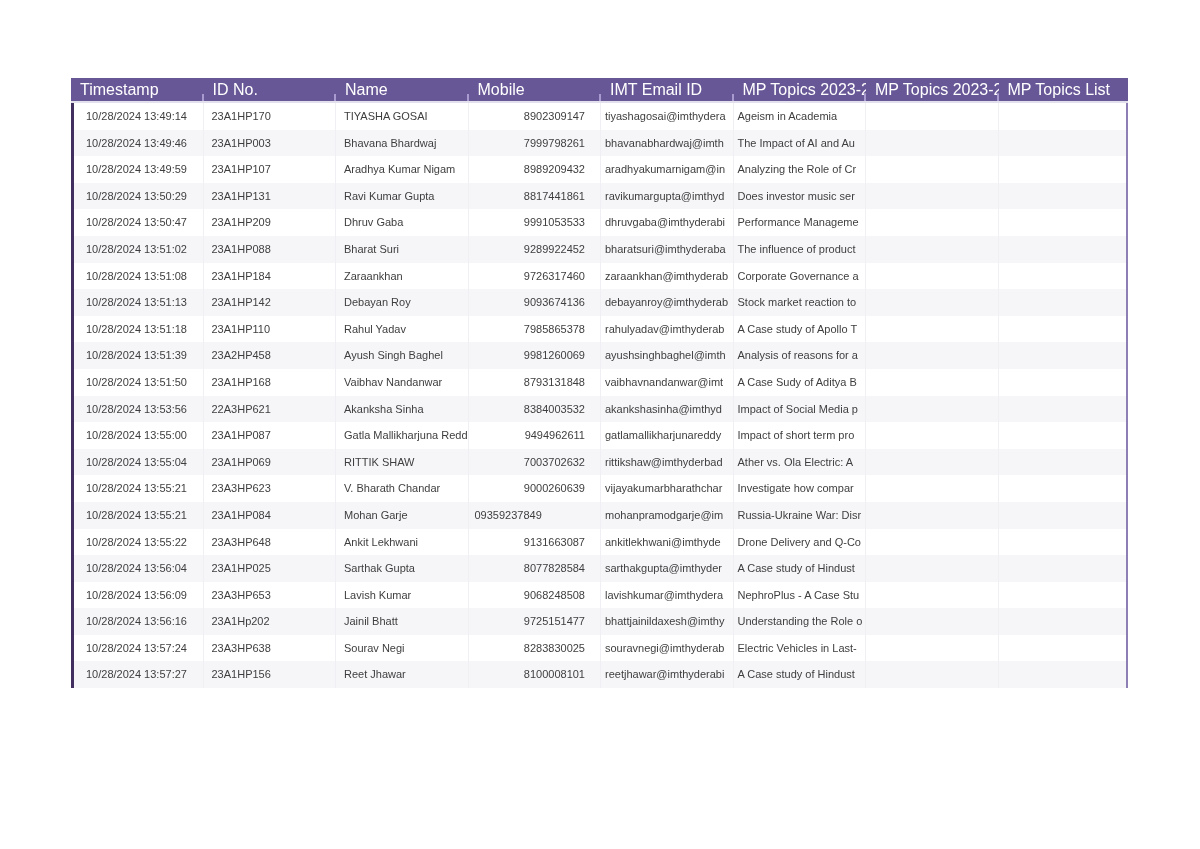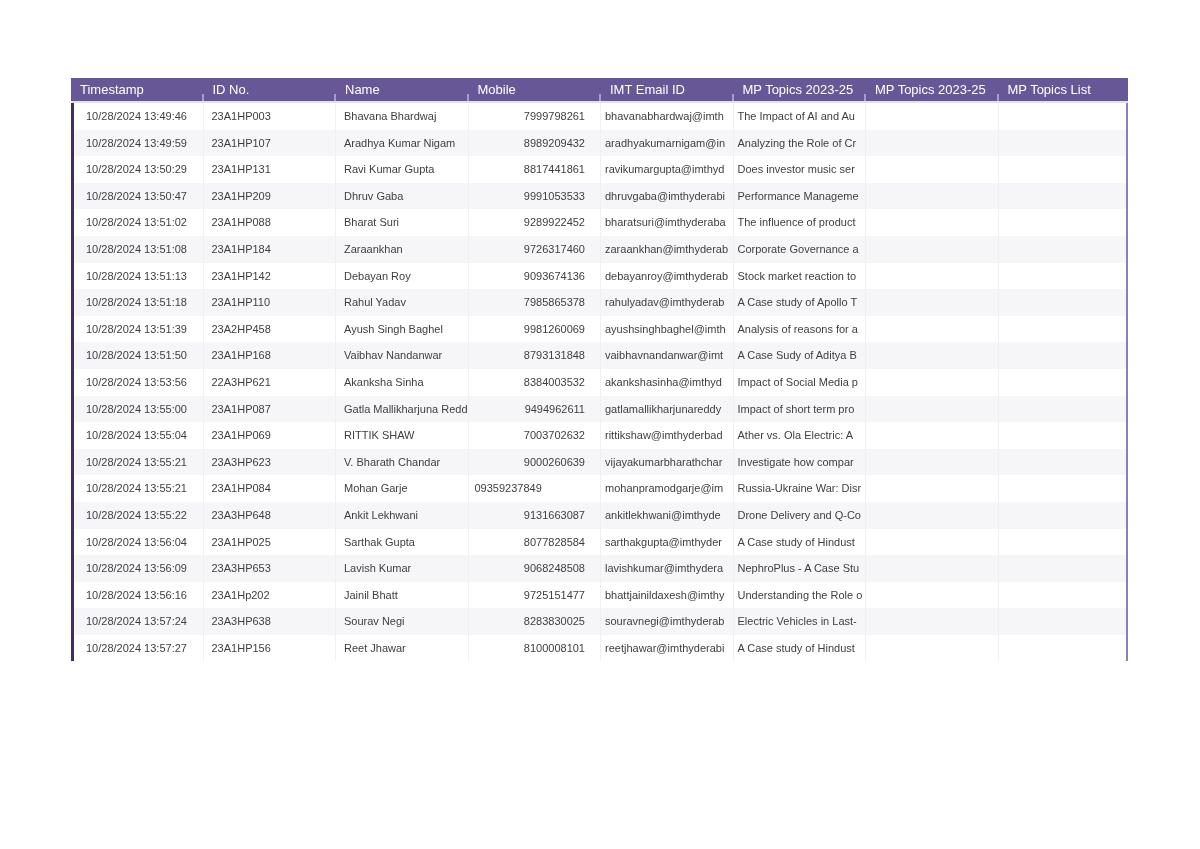--- a/index.html
+++ b/index.html
@@ -28,21 +28,21 @@
   }
   .header-row {
     display:grid;
     grid-template-columns: 132.5px 132.5px 132.5px 132.5px 132.5px 132.5px 132.5px 129.5px;
     height:23px;
     background:var(--header_bg);
   }
   .th {
     position:relative;
     color:var(--header_text);
-    font-size:13px;
+    font-size:16px;
     line-height:23px;
     padding-left:9px;
     white-space:nowrap;
     overflow:hidden;
     cursor:default;
   }
   .th:not(:last-child)::after {
     content:"";
     position:absolute;
     right:0; bottom:0;
@@ -100,20 +100,30 @@
       <div class="th">Mobile</div>
       <div class="th">IMT Email ID</div>
       <div class="th">MP Topics 2023-25</div>
       <div class="th">MP Topics 2023-25</div>
       <div class="th">MP Topics List</div>
     </div>
   <div class="gap-line"></div>
   <div class="tbody">
     <div class="tbody-borders-left"></div>
     <div class="tbody-borders-right"></div>
+  <div class="tr">
+        <div class="td col-timestamp">10/28/2024 13:49:14</div>
+        <div class="td col-id">23A1HP170</div>
+        <div class="td col-name">TIYASHA GOSAI</div>
+        <div class="td col-mobile">8902309147</div>
+        <div class="td col-email">tiyashagosai@imthydera</div>
+        <div class="td col-topic">Ageism in Academia</div>
+        <div class="td col-topic2"></div>
+        <div class="td col-topics_list"></div>
+      </div>
       <div class="tr">
         <div class="td col-timestamp">10/28/2024 13:49:46</div>
         <div class="td col-id">23A1HP003</div>
         <div class="td col-name">Bhavana Bhardwaj</div>
         <div class="td col-mobile">7999798261</div>
         <div class="td col-email">bhavanabhardwaj@imth</div>
         <div class="td col-topic">The Impact of AI and Au</div>
         <div class="td col-topic2"></div>
         <div class="td col-topics_list"></div>
       </div>

